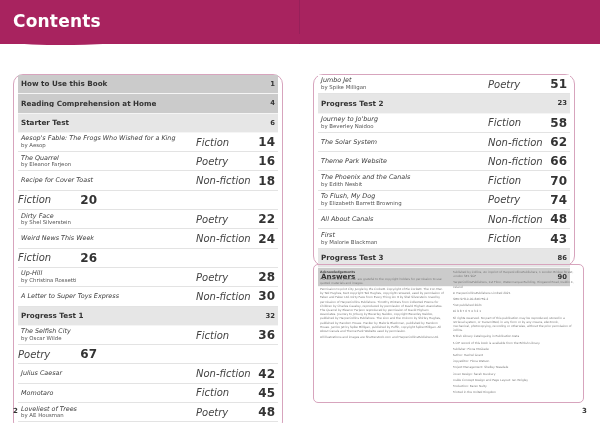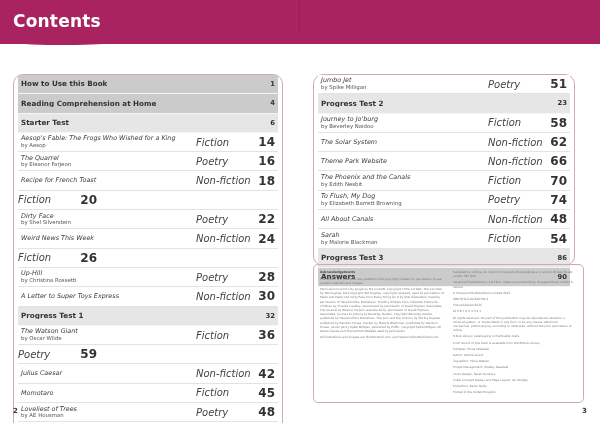--- a/index.html
+++ b/index.html
@@ -91,21 +91,21 @@
     <div class="row entry">
       <div class="title-cell">
         <span class="entry-title">The Quarrel</span>
         <span class="entry-author">by Eleanor Farjeon</span>
       </div>
       <div class="genre-cell">Poetry</div>
       <div class="page-cell">16</div>
     </div>
     <div class="row entry">
       <div class="title-cell">
-        <span class="entry-title">Recipe for French Toast</span>
+        <span class="entry-title">Recipe for Cover Toast</span>
       </div>
       <div class="genre-cell">Non-fiction</div>
       <div class="page-cell">18</div>
     </div>
     <div class="row entry">
       <div class="genre-cell">Fiction</div>
       <div class="page-cell">20</div>
     </div>
     <div class="row entry">
       <div class="title-cell">
@@ -141,29 +141,29 @@
       <div class="genre-cell">Non-fiction</div>
       <div class="page-cell">30</div>
     </div>
     <div class="row section">
       <div class="title-cell">Progress Test 1</div>
       <div class="genre-cell"></div>
       <div class="page-cell">32</div>
     </div>
     <div class="row entry">
       <div class="title-cell">
-        <span class="entry-title">The Watson Giant</span>
+        <span class="entry-title">The Selfish City</span>
         <span class="entry-author">by Oscar Wilde</span>
       </div>
       <div class="genre-cell">Fiction</div>
       <div class="page-cell">36</div>
     </div>
     <div class="row entry">
       <div class="genre-cell">Poetry</div>
-      <div class="page-cell">59</div>
+      <div class="page-cell">67</div>
     </div>
     <div class="row entry">
       <div class="title-cell">
         <span class="entry-title">Julius Caesar</span>
       </div>
       <div class="genre-cell">Non-fiction</div>
       <div class="page-cell">42</div>
     </div>
     <div class="row entry">
       <div class="title-cell">
@@ -235,25 +235,25 @@
     </div>
     <div class="row entry">
       <div class="title-cell">
         <span class="entry-title">All About Canals</span>
       </div>
       <div class="genre-cell">Non-fiction</div>
       <div class="page-cell">48</div>
     </div>
     <div class="row entry">
       <div class="title-cell">
-        <span class="entry-title">Sarah</span>
+        <span class="entry-title">First</span>
         <span class="entry-author">by Malorie Blackman</span>
       </div>
       <div class="genre-cell">Fiction</div>
-      <div class="page-cell">54</div>
+      <div class="page-cell">43</div>
     </div>
     <div class="row section">
       <div class="title-cell">Progress Test 3</div>
       <div class="genre-cell"></div>
       <div class="page-cell">86</div>
     </div>
     <div class="row section dark">
       <div class="title-cell">Answers</div>
       <div class="genre-cell"></div>
       <div class="page-cell">90</div>

